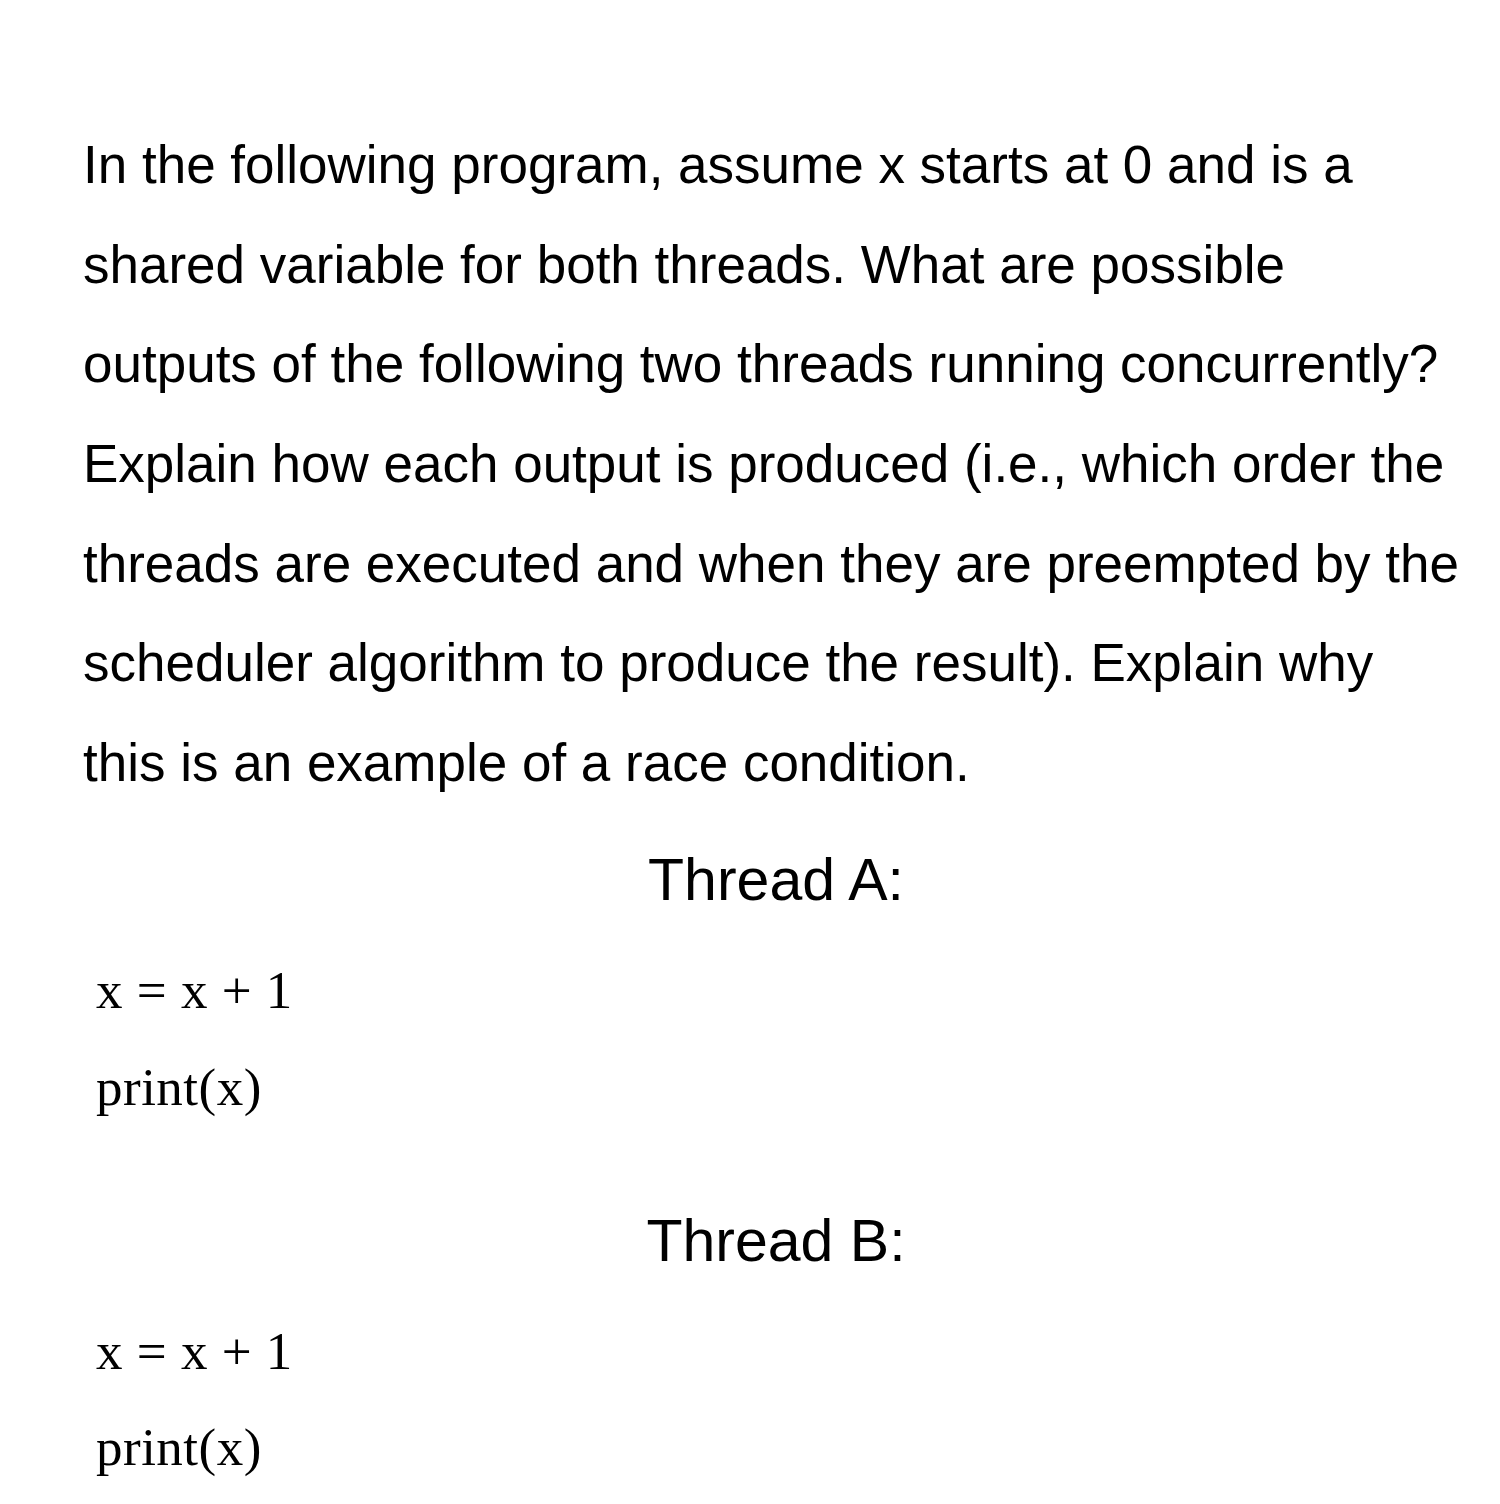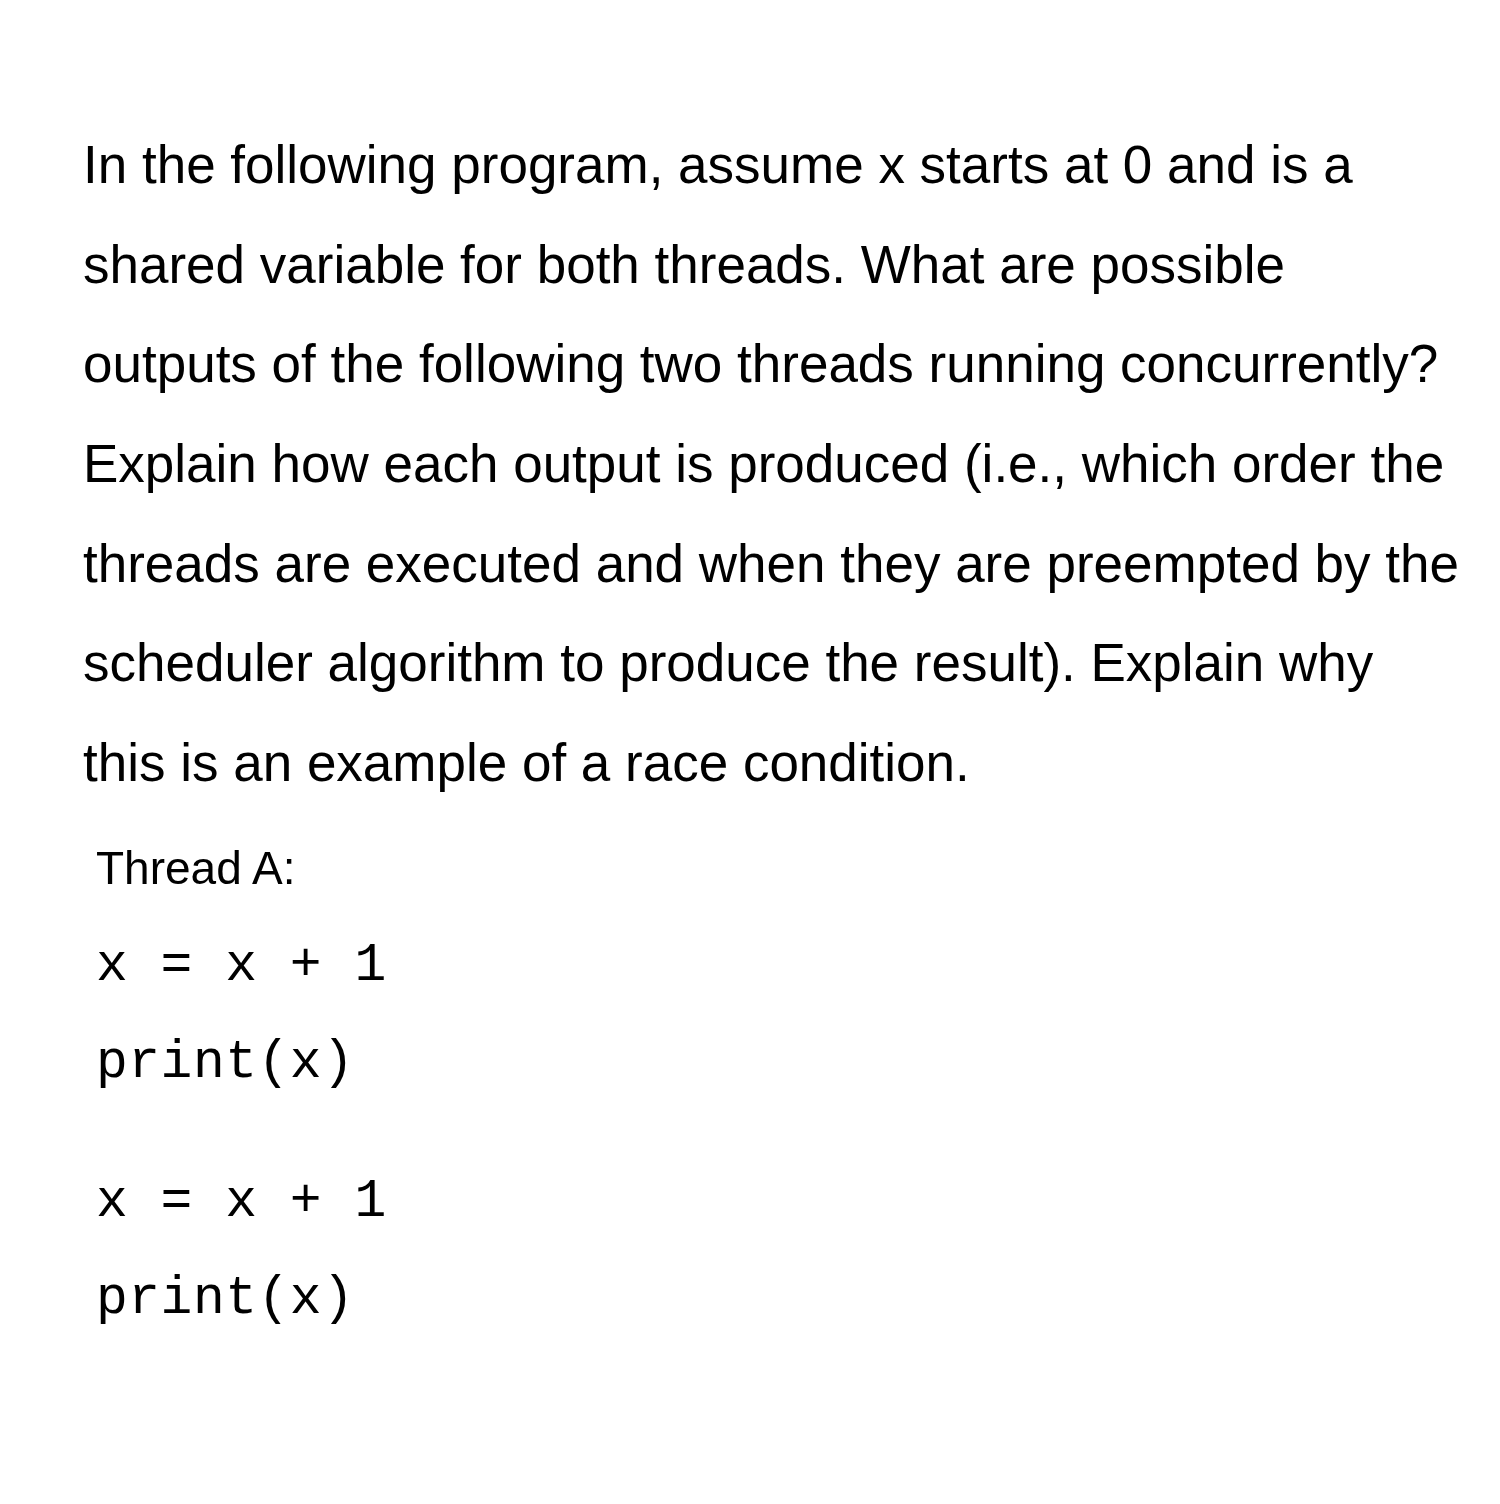--- a/index.html
+++ b/index.html
@@ -15,26 +15,27 @@
       color: #000000;
       padding: 76px 44px 44px 44px;
     }
     .paragraph {
       font-size: 53px;
       line-height: 1.88;
       font-weight: 400;
       margin-bottom: 4px;
     }
     .thread-label {
-      font-size: 46px;
+      font-size: 59px;
       line-height: 1.88;
       font-weight: 400;
+      text-align: center;
     }
     .code-line {
-      font-family: Liberation Mono, monospace;
+      font-family: Liberation Serif, serif;
       font-size: 53px;
       line-height: 1.58;
       font-weight: 400;
       letter-spacing: 0.5px;
     }
     .thread-block-a {
       margin-bottom: 56px;
     }
   </style>
 </head>
@@ -42,15 +43,16 @@
 
 <p class="paragraph">In the following program, assume x starts at 0 and is a shared variable for both threads. What are possible outputs of the following two threads running concurrently? Explain how each output is produced (i.e., which order the threads are executed and when they are preempted by the scheduler algorithm to produce the result). Explain why this is an example of a race condition.</p>
 
 <div class="thread-block-a">
   <p class="thread-label">Thread A:</p>
   <p class="code-line">x = x + 1</p>
   <p class="code-line">print(x)</p>
 </div>
 
 <div class="thread-block-b">
+  <p class="thread-label">Thread B:</p>
   <p class="code-line">x = x + 1</p>
   <p class="code-line">print(x)</p>
 </div>
 
 </body></html>

